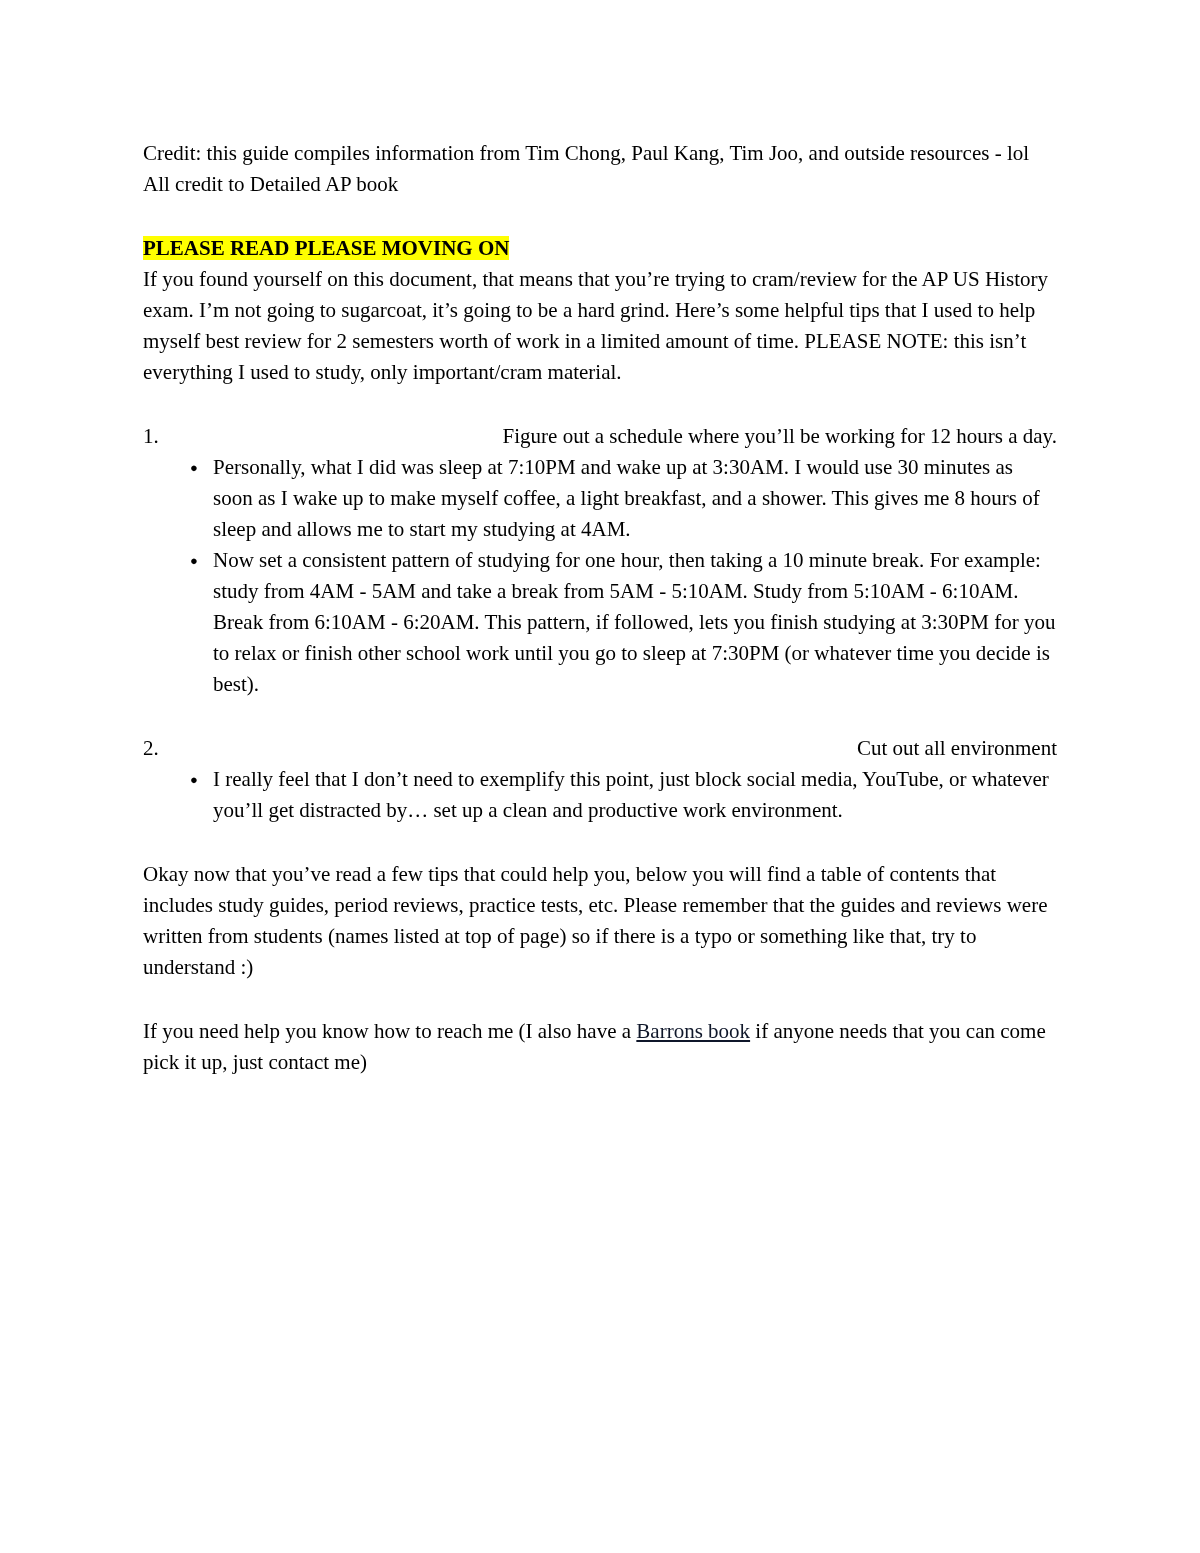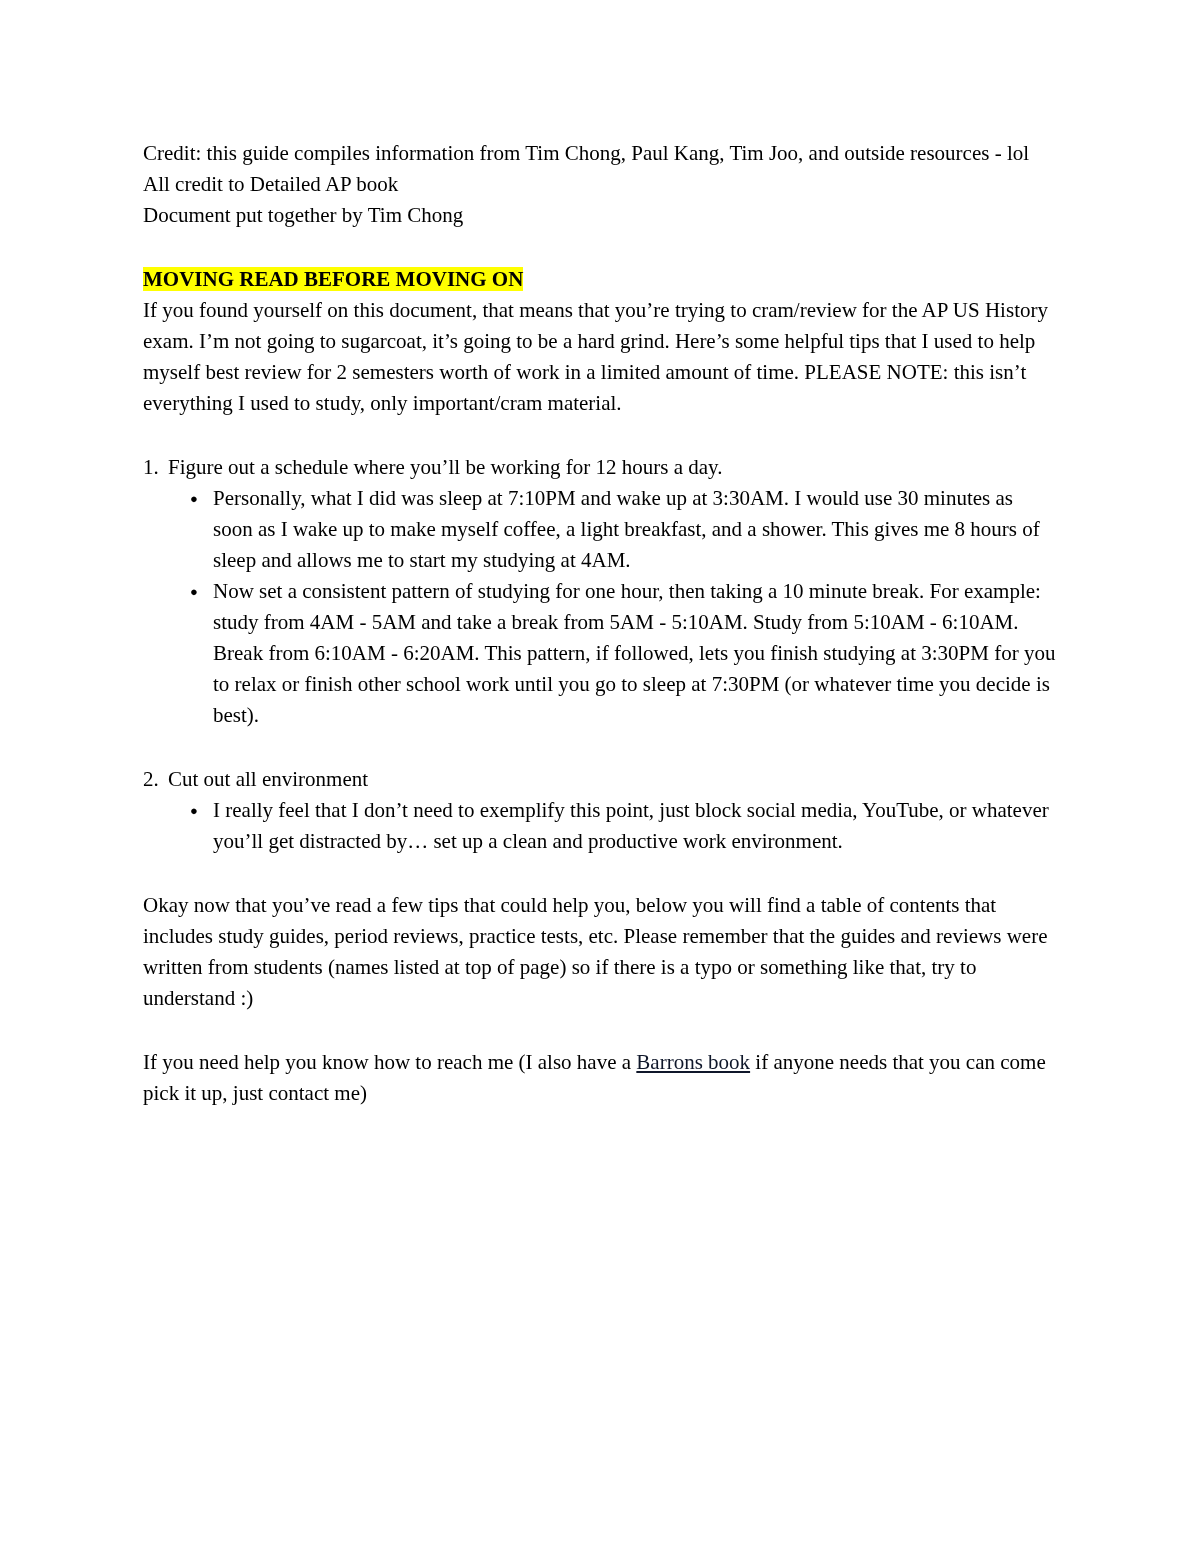--- a/index.html
+++ b/index.html
@@ -16,21 +16,21 @@
     color: #000000;
   }
   .gap { height: 33px; }
   .heading-line { }
   .hl {
     background: #ffff00;
     font-weight: bold;
   }
   .tip-head { display: flex; }
   .tip-num { flex: 0 0 25px; }
-  .tip-title { flex: 1; }
+  .tip-title { flex: 1; text-align: right; }
   .bullet-row { display: flex; padding-left: 47px; }
   .bullet-glyph {
     flex: 0 0 23px;
     font-size: 13px;
     line-height: 31px;
   }
   .bullet-text { flex: 1; }
   .doc-link {
     color: #0f172a;
     text-decoration: underline;
@@ -38,27 +38,26 @@
   }
 </style>
 </head>
 <body>
 
 <div class="page">
 
   <div>
     <div>Credit: this guide compiles information from Tim Chong, Paul Kang, Tim Joo, and outside resources - lol</div>
     <div>All credit to Detailed AP book</div>
-    <div>Document put together by Tim Chong</div>
   </div>
 
   <div class="gap"></div>
 
   <div class="heading-line">
-    <span class="hl">MOVING READ BEFORE MOVING ON</span>
+    <span class="hl">PLEASE READ PLEASE MOVING ON</span>
   </div>
 
   <div>If you found yourself on this document, that means that you’re trying to cram/review for the AP US History exam. I’m not going to sugarcoat, it’s going to be a hard grind. Here’s some helpful tips that I used to help myself best review for 2 semesters worth of work in a limited amount of time. PLEASE NOTE: this isn’t everything I used to study, only important/cram material.</div>
 
   <div class="gap"></div>
 
   <div>
     <div class="tip-head">
       <span class="tip-num">1.</span>
       <span class="tip-title">Figure out a schedule where you’ll be working for 12 hours a day.</span>

